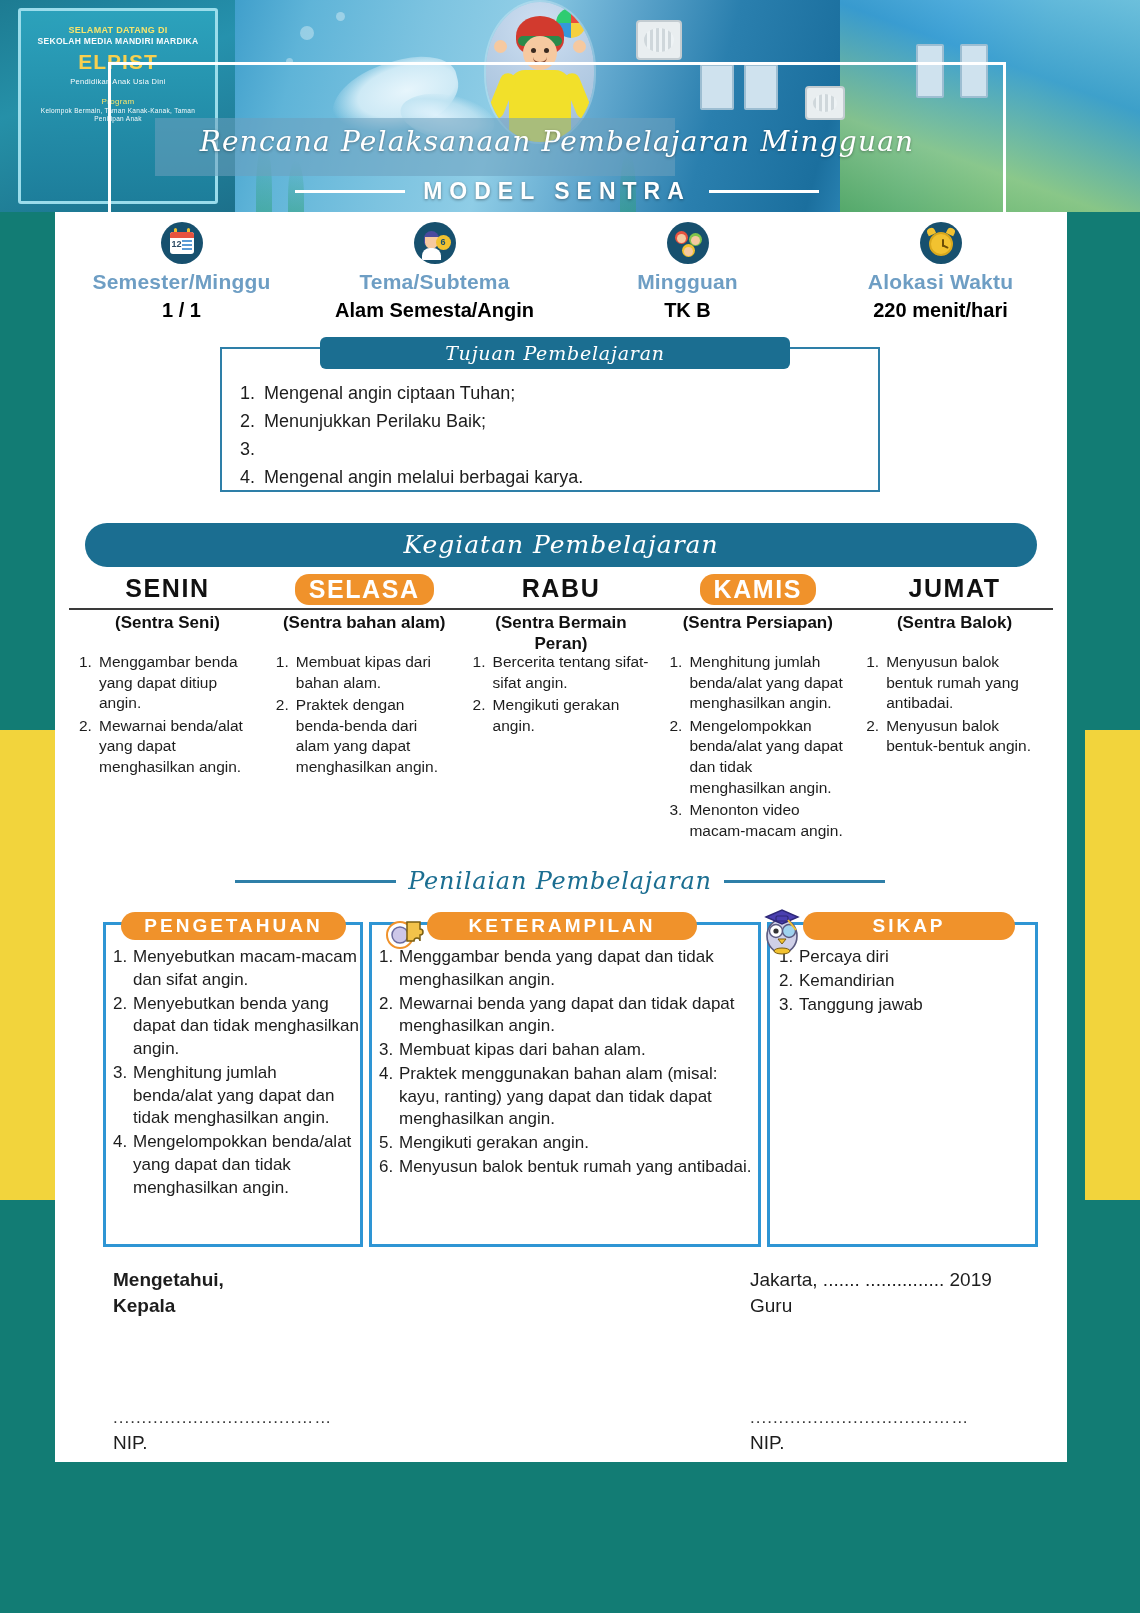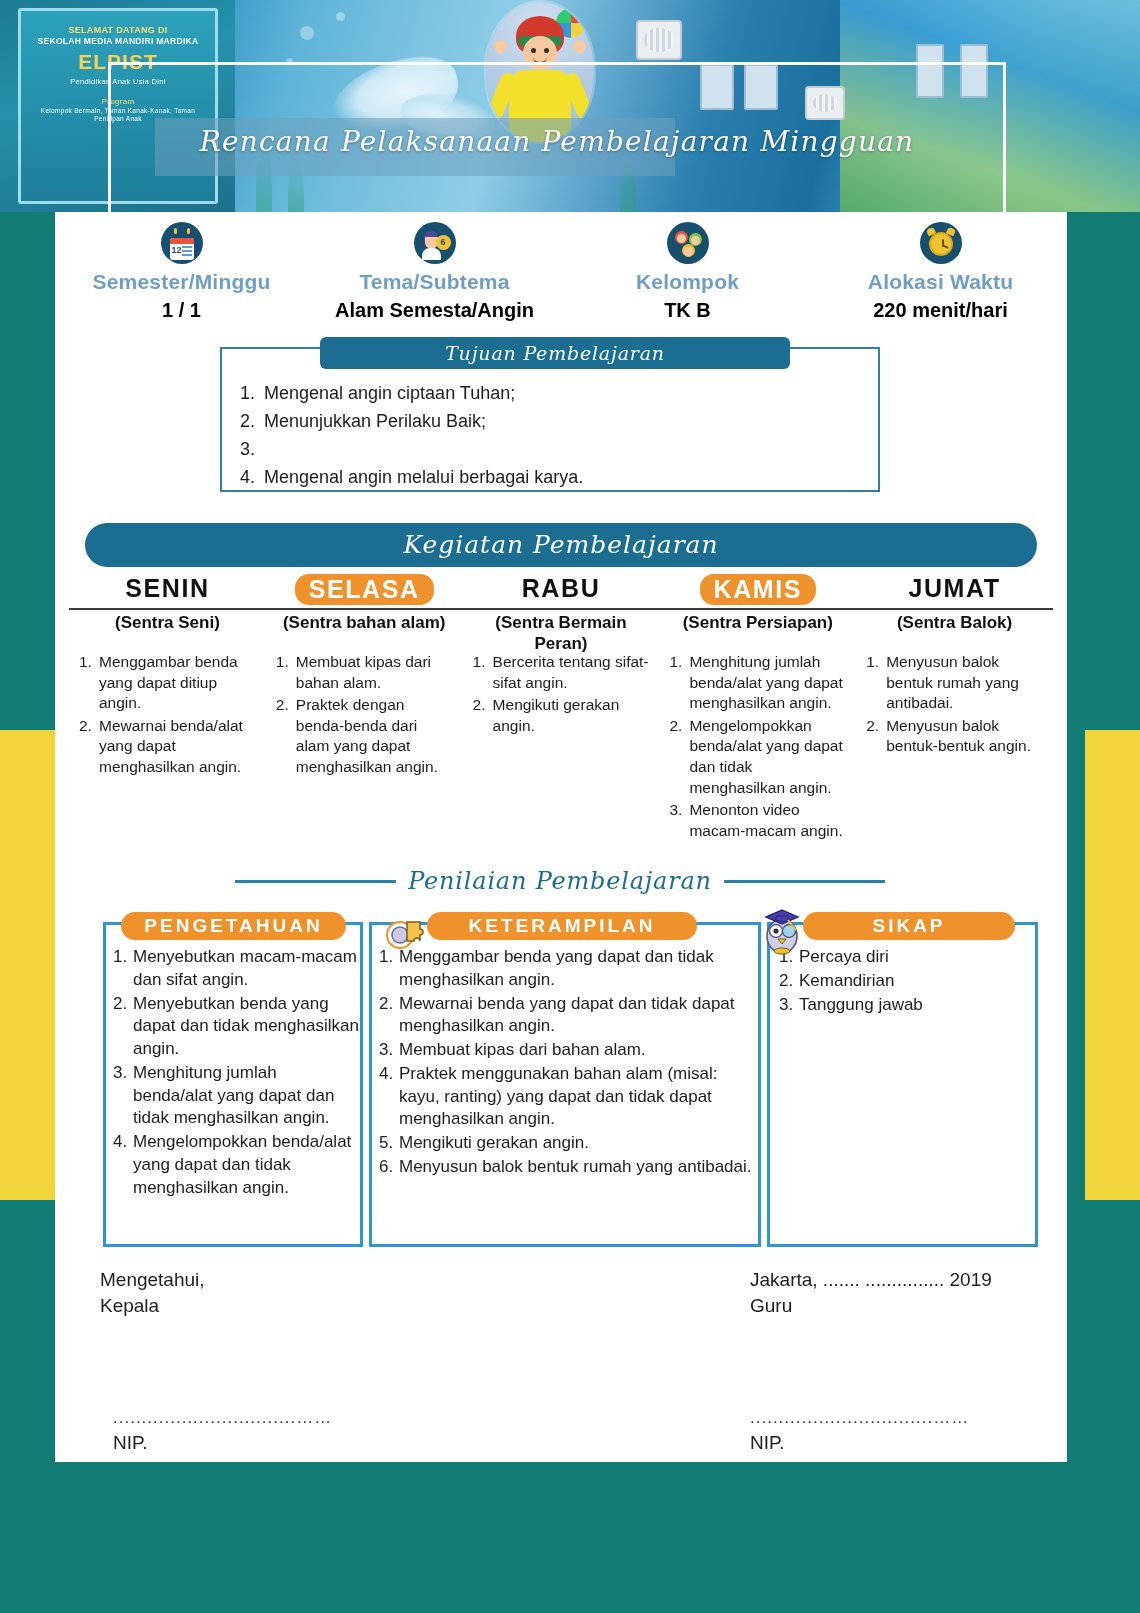--- a/index.html
+++ b/index.html
@@ -159,21 +159,21 @@
     display:flex;
   }
   .info-cell{ flex:1; text-align:center; }
   .info-ico{
     width:42px; height:42px; border-radius:50%; margin:0 auto 6px;
     background:#17506e; position:relative; overflow:hidden;
   }
   
   .ico-cal .cal{
     position:absolute; left:9px; top:10px; width:24px; height:22px;
-    background:#fff; border-radius:3px; overflow:hidden;margin-top:6px;
+    background:#fff; border-radius:3px; overflow:hidden;
   }
   .ico-cal .cal::before{ content:""; position:absolute; left:0; top:0; width:24px; height:6px; background:#e8523f; }
   .ico-cal .num{
     position:absolute; left:2px; top:7px; font-size:9px; font-weight:bold; color:#2c4a63;
     font-family:"Liberation Sans", sans-serif;
   }
   .ico-cal .lines{
     position:absolute; right:2px; top:8px; width:10px; height:11px;
     background: repeating-linear-gradient(180deg,#5b9bd5 0 2px,#fff 2px 4px);
   }
@@ -291,21 +291,21 @@
   .list-peng{ left:10px; width:246px; }
   .list-ket{ left:276px; width:380px; }
   .list-sik{ left:676px; width:255px; }
 
   
   .gear-icon{ position:absolute; left:280px; top:2px; width:44px; height:40px; z-index:4; }
   .owl-icon{ position:absolute; left:655px; top:-8px; width:48px; height:52px; z-index:4; }
 
   
   .foot{ position:absolute; top:1055px; left:0; width:1012px; font-size:19px; color:#1d1d1d; line-height:1.35; }
-  .foot-l{ position:absolute; left:45px; top:0; }
+  .foot-l{ position:absolute; left:58px; top:0;font-weight:bold; }
   .foot-r{ position:absolute; left:695px; top:0; }
   .sig-l{ position:absolute; left:58px; top:140px; }
   .sig-r{ position:absolute; left:695px; top:140px; }
   .dots{ letter-spacing:1px; font-size:17px; color:#333; }
 </style>
 </head>
 <body>
 
 <div class="page">
 
@@ -350,20 +350,25 @@
       <div class="face">
         <div class="eye l"></div>
         <div class="eye r"></div>
         <div class="smile"></div>
       </div>
     </div>
 
     <div class="header-frame"></div>
     <div class="title-strip"></div>
     <div class="header-script">Rencana Pelaksanaan Pembelajaran Mingguan</div>
+    <div class="header-sub-wrap">
+      <div class="hline"></div>
+      <div class="header-sub">MODEL SENTRA</div>
+      <div class="hline"></div>
+    </div>
   </div>
 
   <div class="sheet">
 
     <div class="info-row">
 
       <div class="info-cell">
         <div class="info-ico ico-cal">
           <div class="pin l"></div>
             <div class="pin r"></div>
@@ -389,21 +394,21 @@
 
       <div class="info-cell">
         <div class="info-ico ico-kids">
           <div class="k k1"></div>
             <div class="k k2"></div>
             <div class="k k3"></div>
           <div class="f f1"></div>
             <div class="f f2"></div>
             <div class="f f3"></div>
         </div>
-        <div class="info-label">Kelompok</div>
+        <div class="info-label">Mingguan</div>
         <div class="info-value">TK B</div>
       </div>
 
       <div class="info-cell">
         <div class="info-ico ico-clock">
           <div class="bell l"></div>
             <div class="bell r"></div>
             <div class="c"></div>
         </div>
         <div class="info-label">Alokasi Waktu</div>

